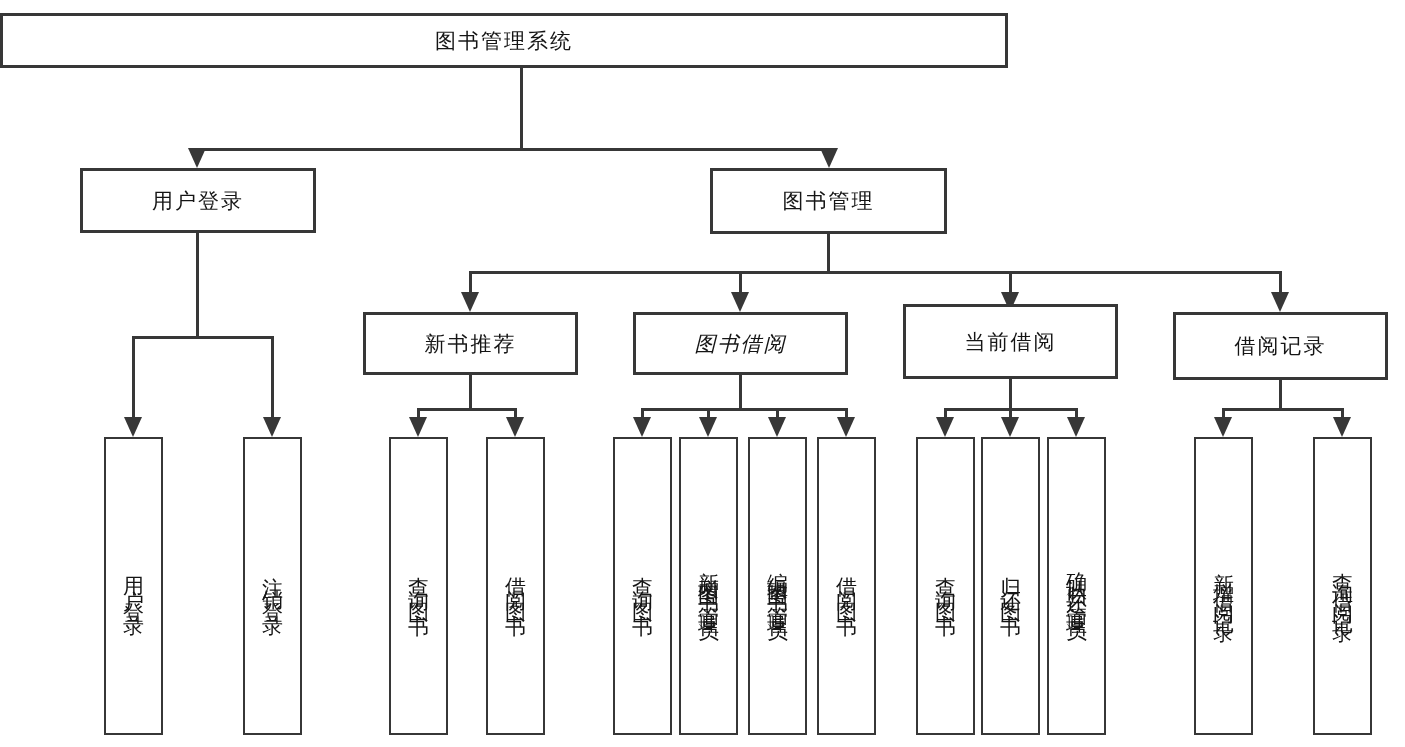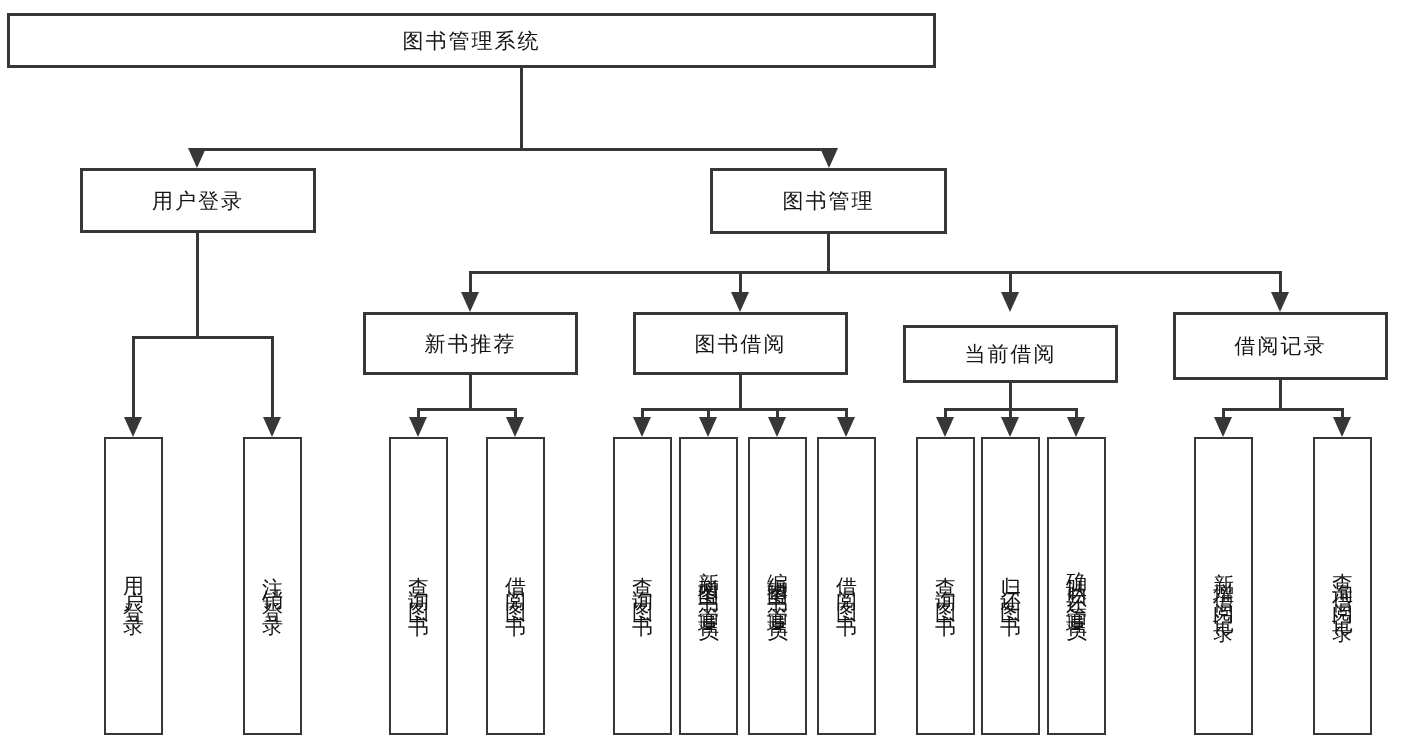--- a/index.html
+++ b/index.html
@@ -41,26 +41,26 @@
   .hl{position:absolute;height:3px;background:var(--line);z-index:1;}
   .vl{position:absolute;width:3px;background:var(--line);z-index:1;}
   
   .arr{
     position:absolute;width:0;height:0;z-index:1;
     border-left:9px solid transparent;
     border-right:9px solid transparent;
     border-top:20px solid var(--line);
   }
   
-  #b-root {left:7px;  top:13px;  width:929px;height:55px;}
+  #b-root {left:0;  top:13px;  width:1008px;height:55px;}
   #b-login{left:80px;  top:168px; width:236px; height:65px;}
   #b-mgmt {left:710px; top:168px; width:237px; height:66px;}
   #b-l3-0 {left:363px; top:312px; width:215px; height:63px;font-family:Liberation Mono, monospace;}
-  #b-l3-1 {left:633px; top:312px; width:215px; height:63px;}
-  #b-l3-2 {left:903px; top:325px; width:215px; height:58px;}
+  #b-l3-1 {left:633px; top:312px; width:215px; height:63px;font-style:italic;}
+  #b-l3-2 {left:903px; top:304px; width:215px; height:75px;}
   #b-l3-3 {left:1173px;top:312px; width:215px; height:68px;}
   .leaf{top:437px;width:59px;height:298px;}
   #lf-login-0{left:104px;} #lf-login-1{left:243px;}
   #lf-rec-0{left:389px;}   #lf-rec-1{left:486px;}
   #lf-bor-0{left:613px;}   #lf-bor-1{left:679px;}
   #lf-bor-2{left:748px;}   #lf-bor-3{left:817px;}
   #lf-cur-0{left:916px;}   #lf-cur-1{left:981px;}
   #lf-cur-2{left:1047px;}
   #lf-rcd-0{left:1194px;}  #lf-rcd-1{left:1313px;}
   

